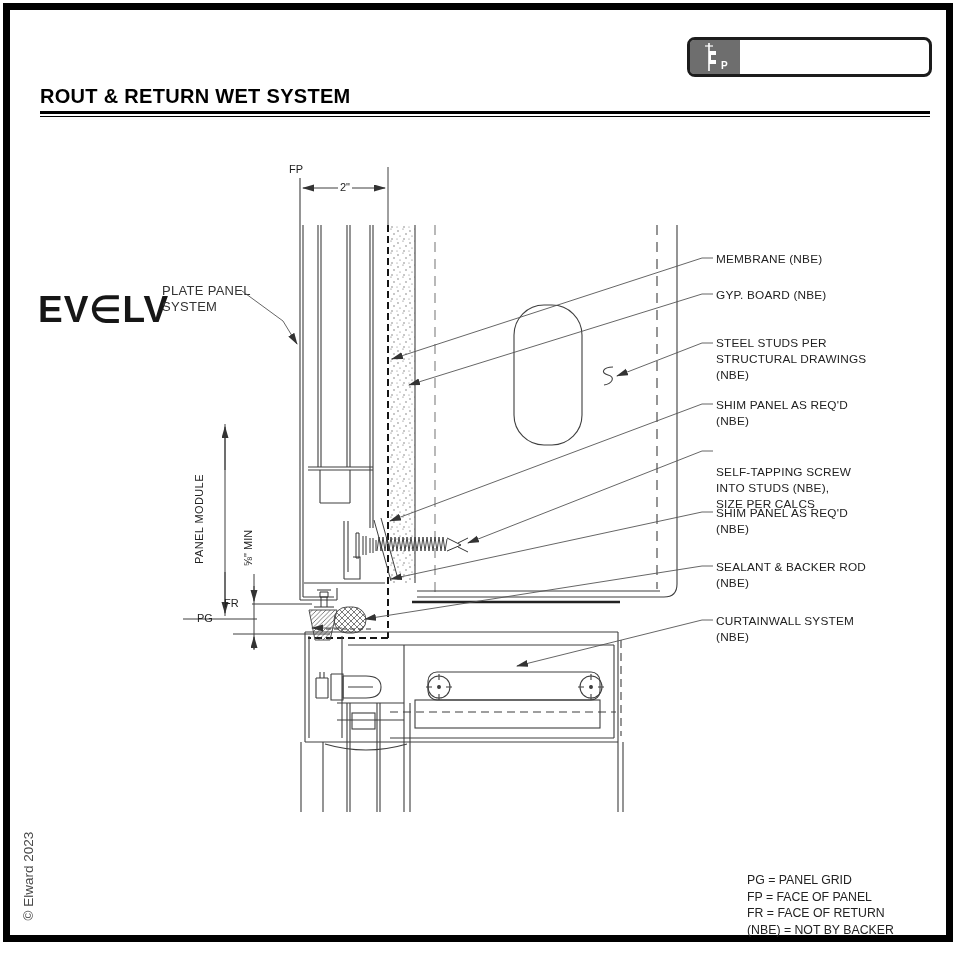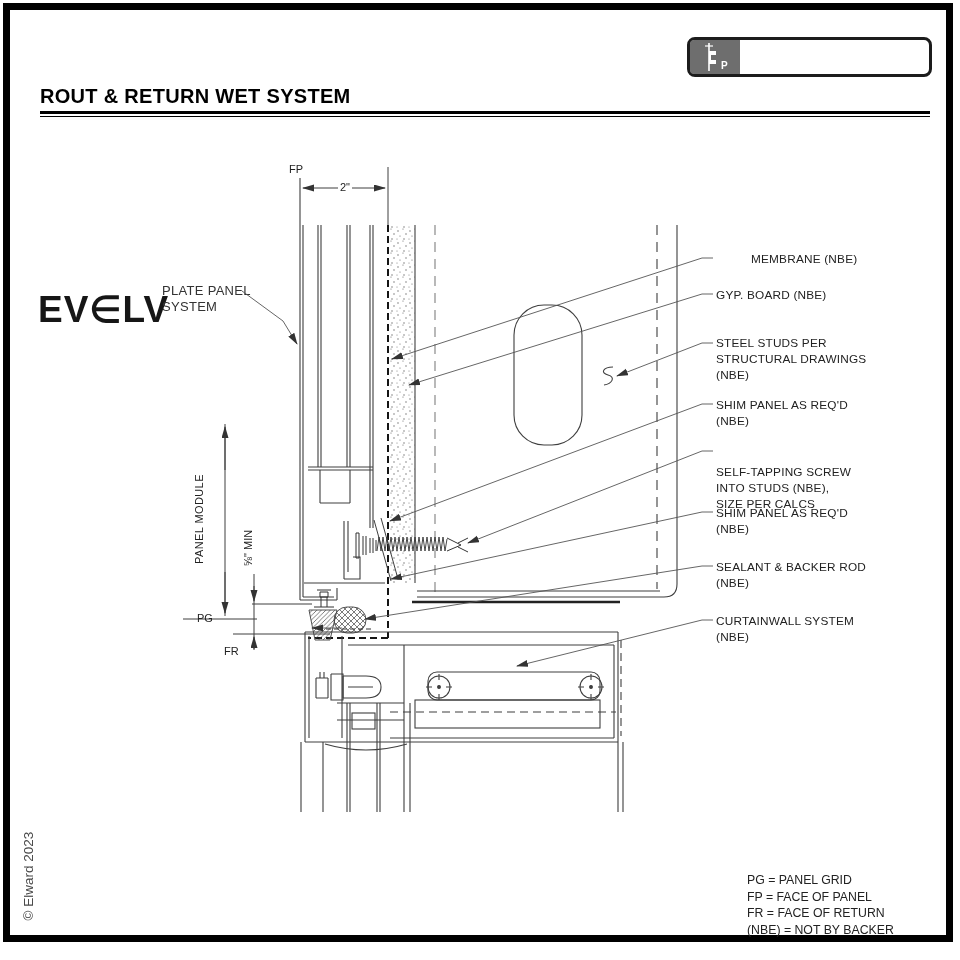--- a/index.html
+++ b/index.html
@@ -187,24 +187,24 @@
       <path d="M713,512 H702 L391,579" marker-end="url(#arr)"></path>
       <path d="M713,566 H702 L365,619" marker-end="url(#arr)"></path>
       <path d="M713,620 H702 L517,666" marker-end="url(#arr)"></path>
     </g>
   </svg>
 
   <div class="dim" style="left:289px;top:163px;">FP</div>
   <div class="dim" style="left:330px;top:181px;width:30px;text-align:center;">2"</div>
   <div class="dim rot" style="left:140px;top:512px;width:120px;height:14px;letter-spacing:.4px;">PANEL MODULE</div>
   <div class="dim rot" style="left:207px;top:541px;width:84px;height:14px;">⅝" MIN</div>
-  <div class="dim" style="left:224px;top:597px;margin-top:48px;">FR</div>
+  <div class="dim" style="left:224px;top:597px;">FR</div>
   <div class="dim" style="left:156px;top:612px;padding-left:41px;">PG</div>
 
-  <div class="callout" style="top:251px;margin-left:35px;">MEMBRANE (NBE)</div>
+  <div class="callout" style="top:251px;">MEMBRANE (NBE)</div>
   <div class="callout" style="top:287px;">GYP. BOARD (NBE)</div>
   <div class="callout" style="top:335px;">STEEL STUDS PER
 STRUCTURAL DRAWINGS
 (NBE)</div>
   <div class="callout" style="top:397px;">SHIM PANEL AS REQ'D
 (NBE)</div>
   <div class="callout" style="top:440px;margin-top:24px;">SELF-TAPPING SCREW
 INTO STUDS (NBE),
 SIZE PER CALCS</div>
   <div class="callout" style="top:505px;">SHIM PANEL AS REQ'D

